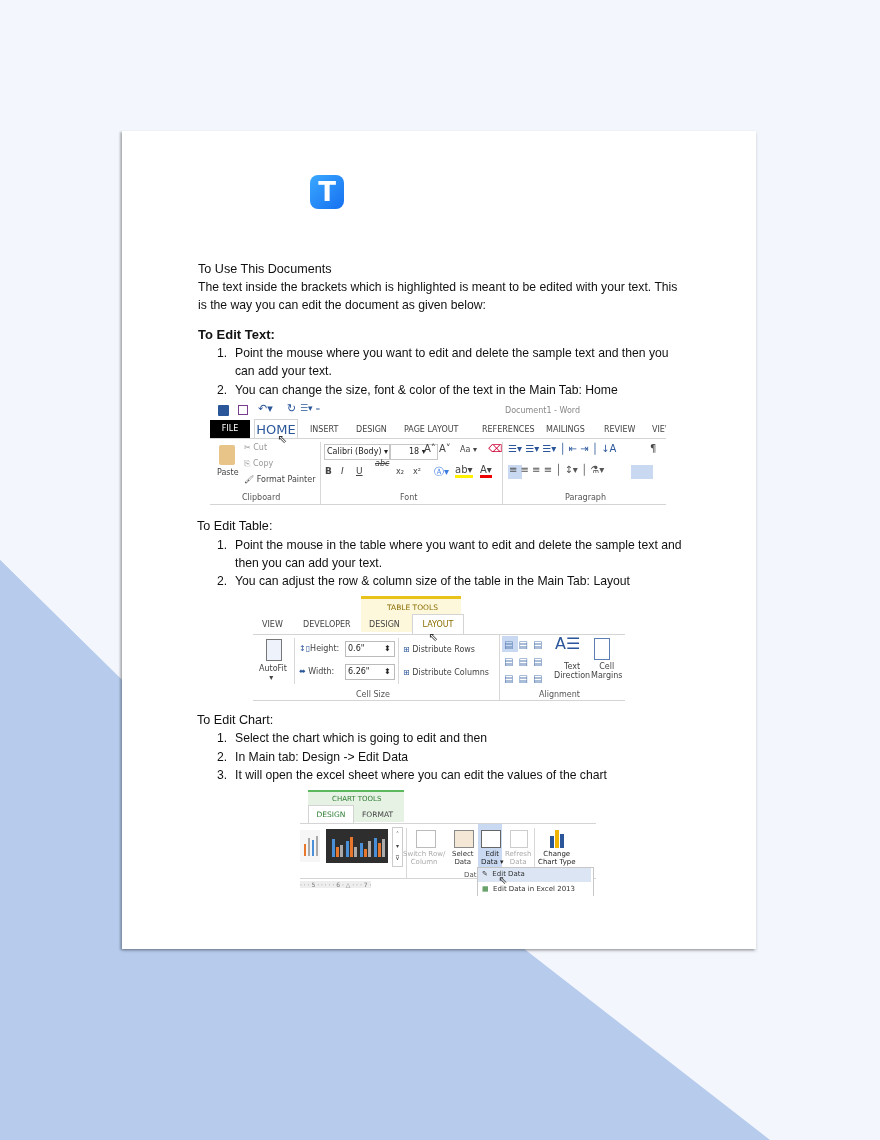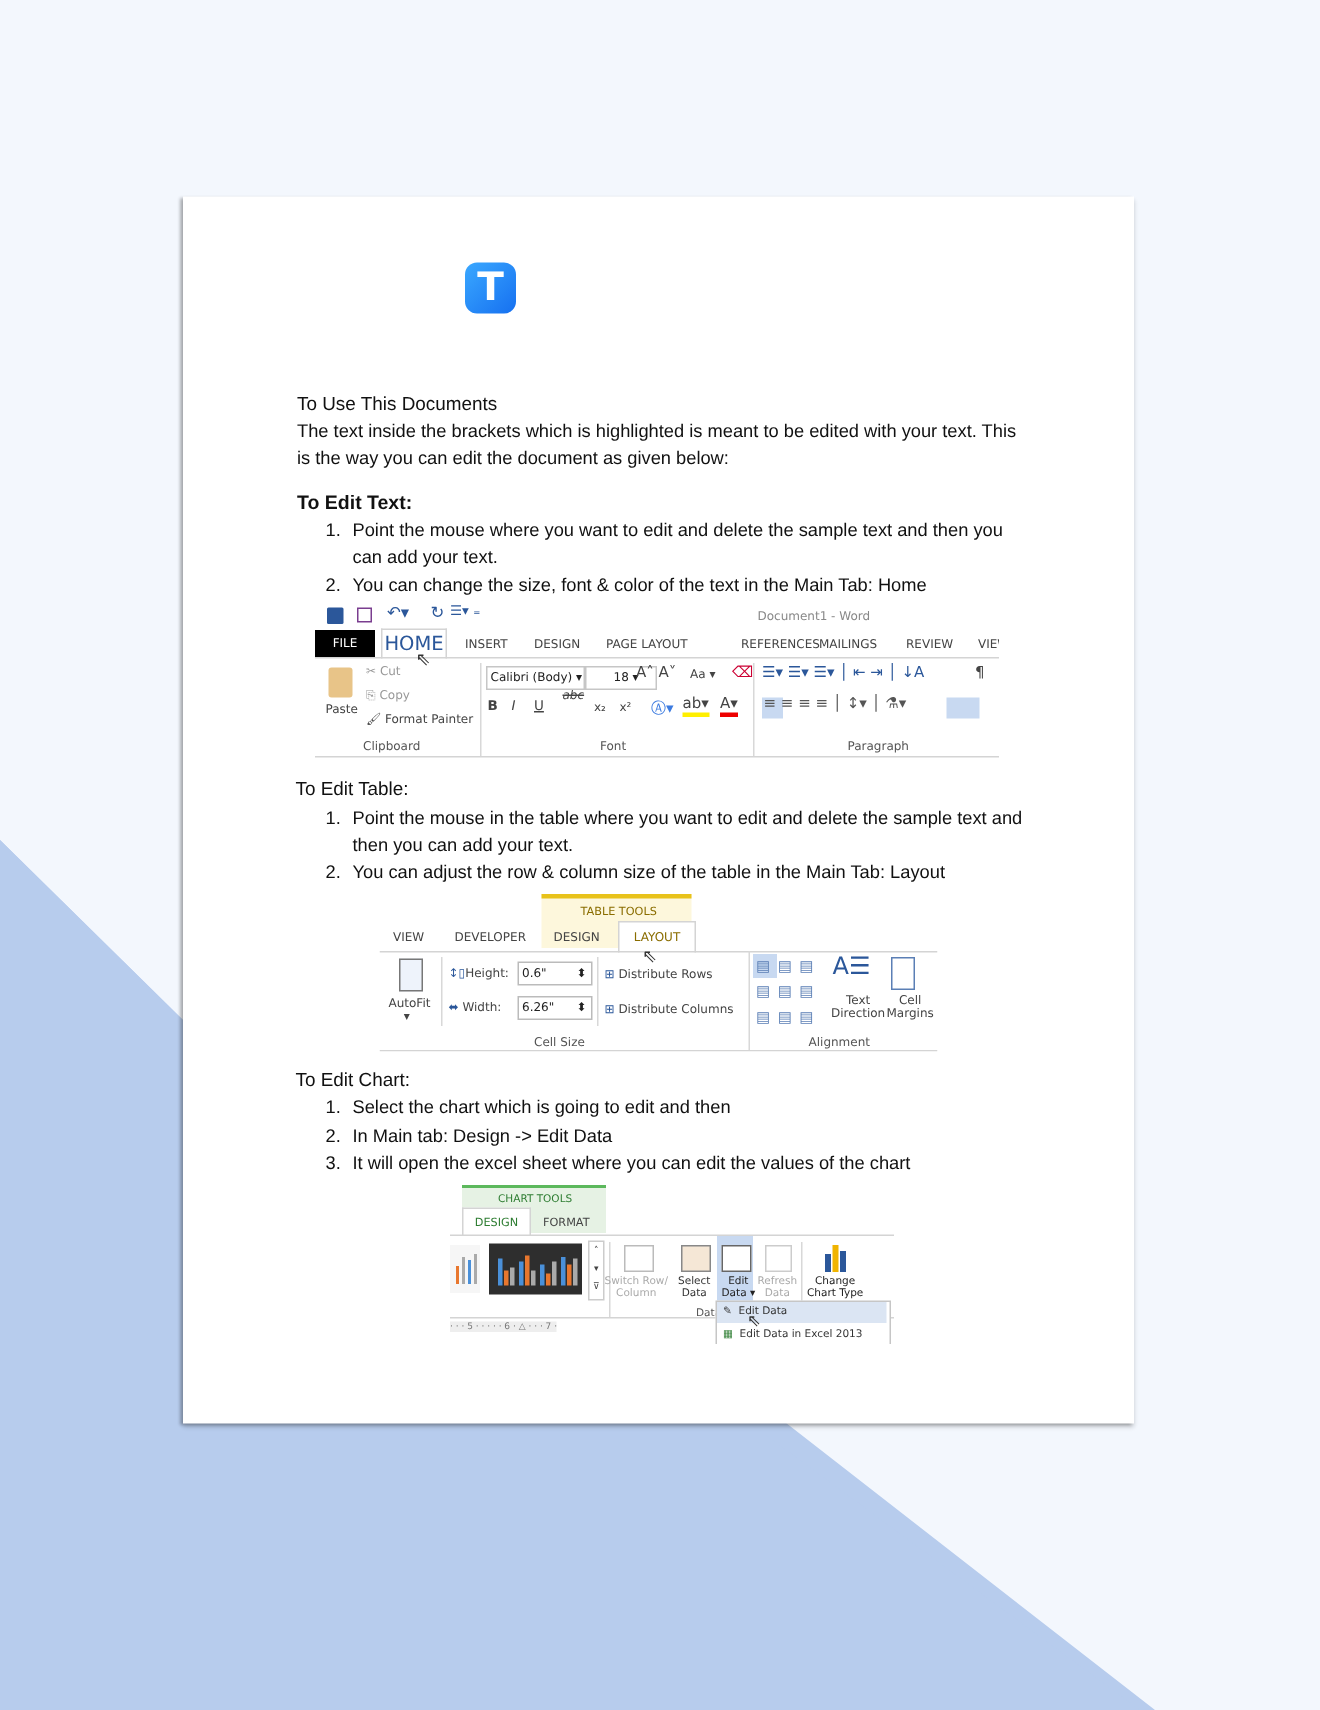--- a/index.html
+++ b/index.html
@@ -63,21 +63,21 @@
     <div class="r" style="left:48px;top:0px;font-size:11px;color:#2b579a;">↶▾</div>
     <div class="r" style="left:77px;top:0px;font-size:11px;color:#2b579a;">↻</div>
     <div class="r" style="left:90px;top:1px;font-size:9px;color:#2b579a;">☰▾ ₌</div>
     <div class="r tiny" style="left:295px;top:4px;color:#888;">Document1 - Word</div>
 
     <div class="r" style="left:0;top:18px;width:40px;height:18px;background:#000000;color:#fff;font-size:8px;text-align:center;line-height:18px;">FILE</div>
     <div class="r" style="left:44px;top:17px;width:42px;height:19px;background:#fff;border:1px solid #d4d4d4;border-bottom:none;color:#2b579a;font-size:13px;text-align:center;line-height:19px;">HOME</div>
     <div class="r tiny" style="left:100px;top:23px;">INSERT</div>
     <div class="r tiny" style="left:146px;top:23px;">DESIGN</div>
     <div class="r tiny" style="left:194px;top:23px;">PAGE LAYOUT</div>
-    <div class="r tiny" style="left:284px;top:23px;">REFERENCES</div>
+    <div class="r tiny" style="left:272px;top:23px;">REFERENCES</div>
     <div class="r tiny" style="left:336px;top:23px;">MAILINGS</div>
     <div class="r tiny" style="left:394px;top:23px;">REVIEW</div>
     <div class="r tiny" style="left:442px;top:23px;">VIEW</div>
     <div class="hline" style="left:0;top:36px;width:456px;"></div>
 
     <div class="r" style="left:67px;top:30px;font-size:12px;color:#333;">⇖</div>
 
     <div class="ico" style="left:9px;top:43px;width:16px;height:20px;background:#e8c488;border-radius:2px;"></div>
     <div class="r tiny" style="left:7px;top:66px;">Paste</div>
     <div class="r tiny" style="left:34px;top:41px;color:#999;">✂ <span>Cut</span></div>

